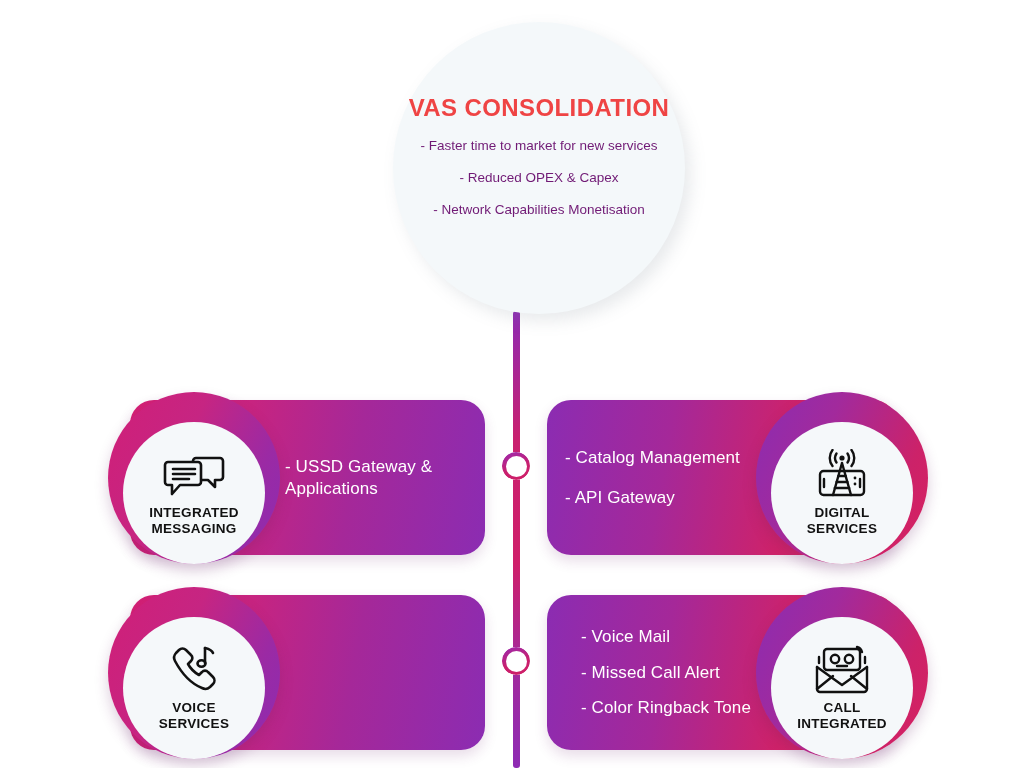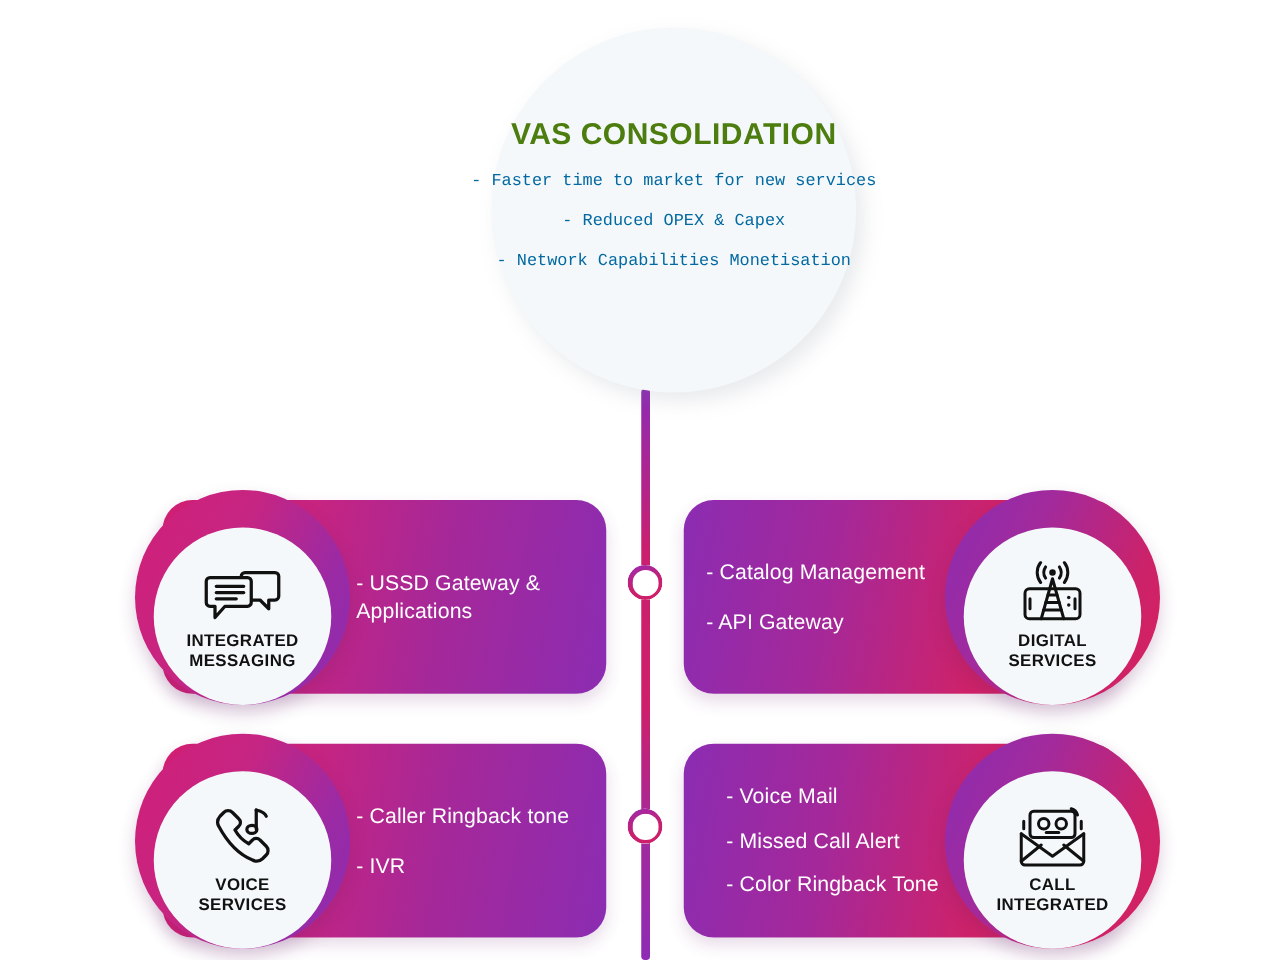--- a/index.html
+++ b/index.html
@@ -36,32 +36,31 @@
     align-items: center;
     justify-content: flex-start;
     padding-top: 72px;
     box-sizing: border-box;
     z-index: 5;
   }
   .hub-title {
     font-size: 24px;
     font-weight: bold;
     letter-spacing: 0.4px;
-    color: #4d7c0f;
+    color: #ef4444;
     text-align: center;
     margin-bottom: 16px;
   }
   .hub-point {
     font-size: 13.5px;
-    color: #0369a1;
+    color: #701a75;
     text-align: center;
     line-height: 1.25;
     margin-bottom: 15px;
     white-space: nowrap;
-    font-family: Liberation Mono, monospace;
   }
 
   
   .spine {
     position: absolute;
     left: 513px;
     top: 311px;
     width: 7px;
     height: 457px;
     background: linear-gradient(180deg, #8e2bb4 0%, #c9206f 28%, #cf1f6a 55%, #a22a9c 78%, #8e2bb4 100%);
@@ -258,24 +257,20 @@
       </div>
       <div class="badge-label">
         <span>DIGITAL</span><br>
         <span>SERVICES</span>
       </div>
     </div>
   </div>
 
   <div class="card card-left row-bot"></div>
 
-  <div class="bullets bullets-left row-bot">
-    <div class="bullet">- Caller Ringback tone</div>
-    <div class="bullet">- IVR</div>
-  </div>
 
   <div class="badge badge-left badge-bottom">
     <div class="badge-inner">
       <div class="badge-icon">
         <svg width="56" height="52" viewBox="0 0 56 52" fill="none" stroke="#111" stroke-width="2.6" stroke-linecap="round" stroke-linejoin="round">
           <path d="M13 6 a5 5 0 0 1 7 0 l5 5 a4 4 0 0 1 0 6 l-3 3 a28 28 0 0 0 11 11 l3 -3 a4 4 0 0 1 6 0 l5 5
                    a5 5 0 0 1 0 7 l-3 3 a7 7 0 0 1 -8 1 C26 40 16 30 9 17 a7 7 0 0 1 1 -8 z"></path>
           <path d="M39 4 v15"></path>
           <path d="M39 4 c4 1 7 2 8 5"></path>
           <ellipse cx="35.5" cy="19.5" rx="4" ry="3.2"></ellipse>

